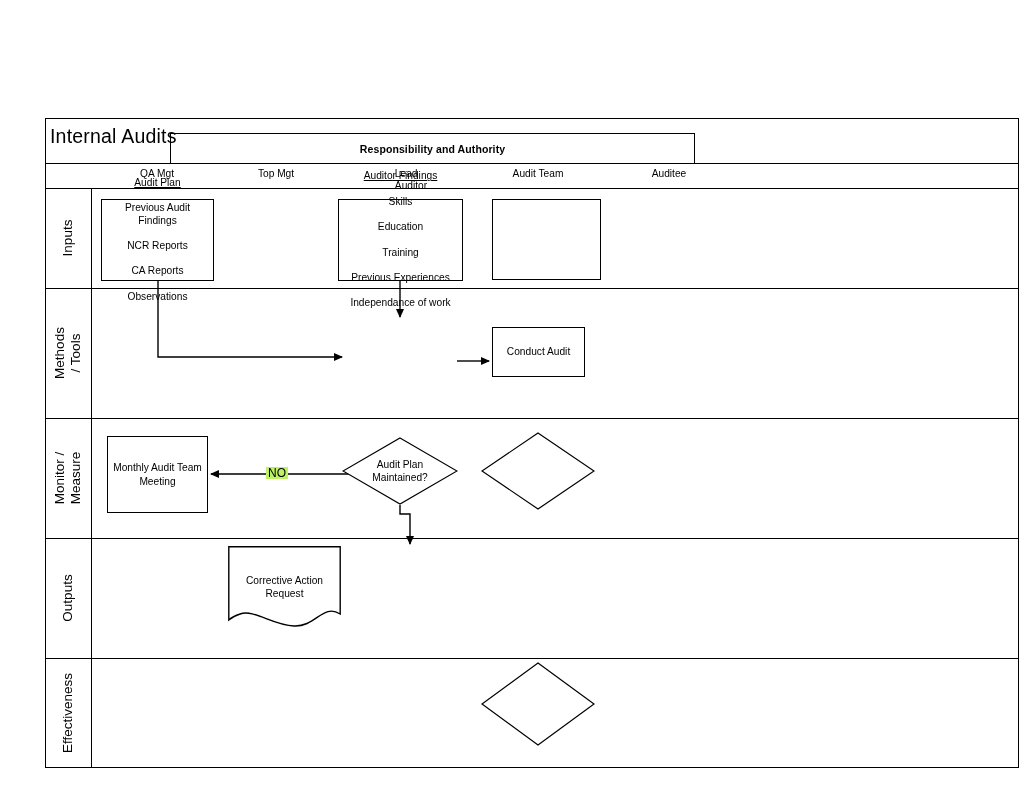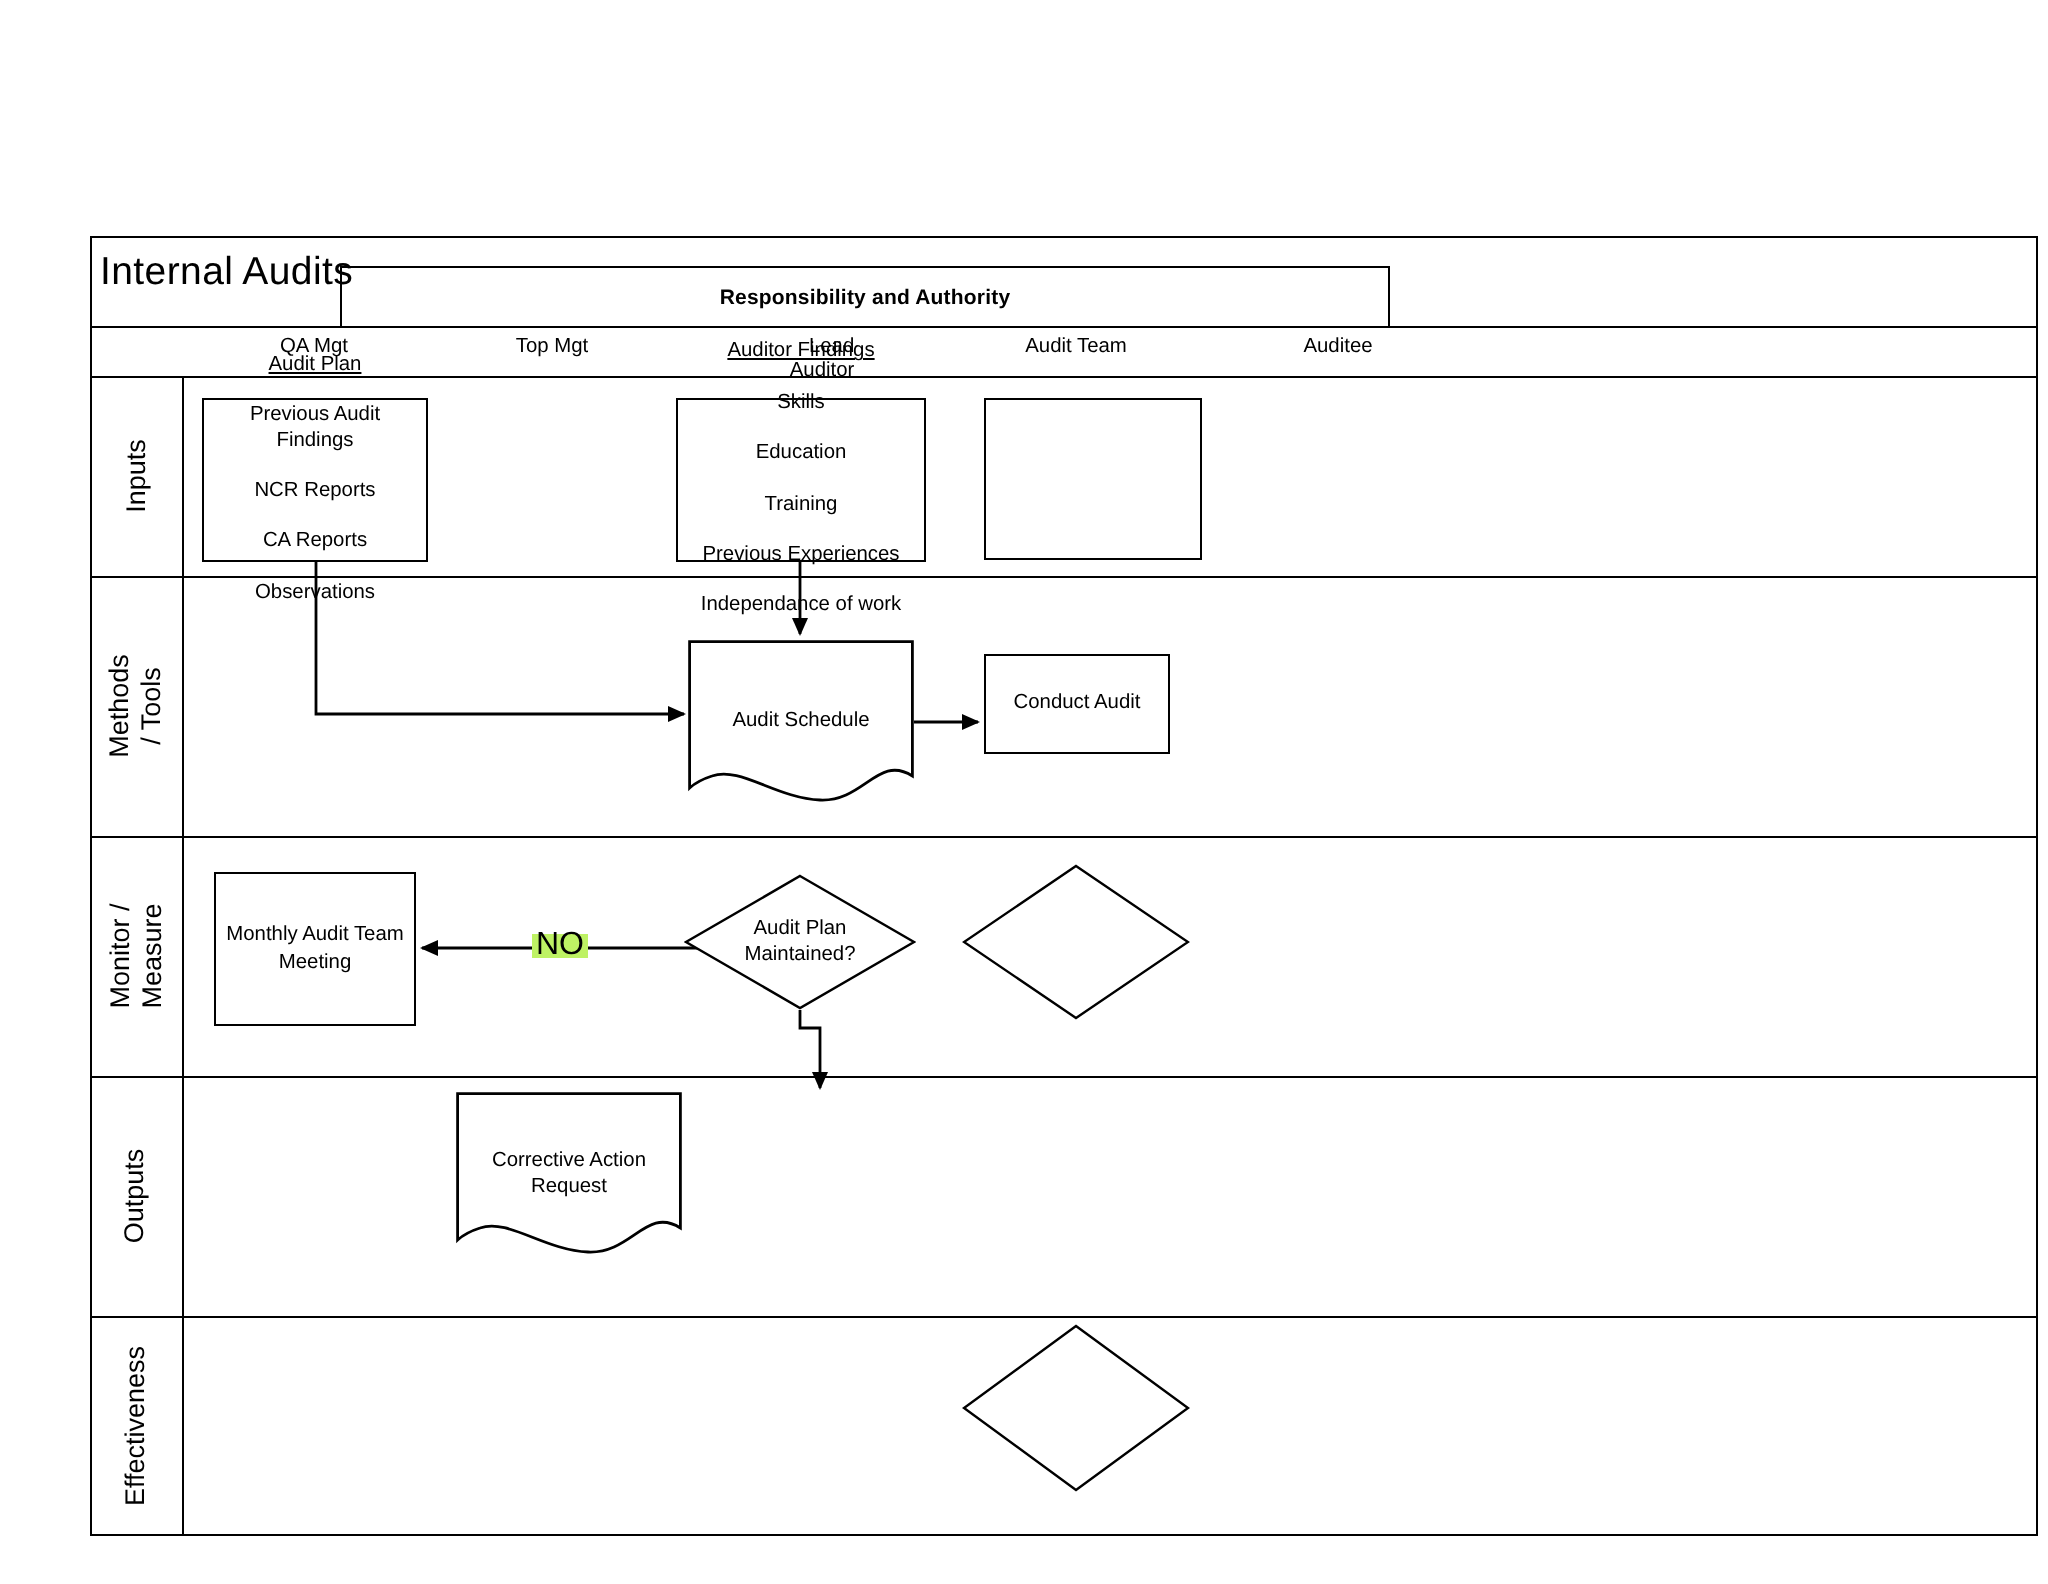--- a/index.html
+++ b/index.html
@@ -81,21 +81,21 @@
     height: 0;
     border-top: 1.4px solid #000;
   }
   .hdr-rule.r1 { top: 163px; }
   .hdr-rule.r2 { top: 188px; }
 
   .col-label {
     position: absolute;
     top: 168px;
     font-size: 10.2px;
-    text-align: right;
+    text-align: left;
     line-height: 12px;
     transform: translateX(-50%);
     white-space: pre-line;
   }
 
   
   .row-rule {
     position: absolute;
     left: 45px;
     width: 974px;
@@ -188,21 +188,21 @@
   }
   .inputs-list .head {
     text-decoration: underline;
     display: block;
     margin-bottom: 0.5px;
   }
   .inputs-list .li { display: block; }
 
   .edge-label {
     position: absolute;
-    font-size: 16px;
+    font-size: 12px;
     background: #bef264;
     padding: 0 2px;
     line-height: 12px;
   }
 
   #connectors {
     position: absolute;
     left: 0;
     top: 0;
     width: 1024px;
@@ -296,26 +296,20 @@
       <span class="li">Training</span>
       <span class="li">Previous Experiences</span>
       <span class="li">Independance of work</span>
     </div>
   </div>
 
   <div class="shape box" style="left:492px;top:199px;width:109px;height:81px">
     <div class="inner"></div>
   </div>
 
-  <div class="shape doc" style="left:344px;top:320px;width:113px;height:82px">
-    <svg viewBox="0 0 113 82" preserveAspectRatio="none">
-      <path d="M0.8,0.8 L112.2,0.8 L112.2,68 C95,57 88,81 66,80 C44,79 26,63 12,68 C7,69.6 3,72 0.8,74 Z" fill="#fff" stroke="#000" stroke-width="1.4"></path>
-    </svg>
-    <div class="inner">Audit Schedule</div>
-  </div>
 
   <div class="shape box" style="left:492px;top:327px;width:93px;height:50px">
     <div class="inner">Conduct Audit</div>
   </div>
 
   <div class="shape box" style="left:107px;top:436px;width:101px;height:77px">
     <div class="inner">Monthly Audit Team
 Meeting</div>
   </div>
 

